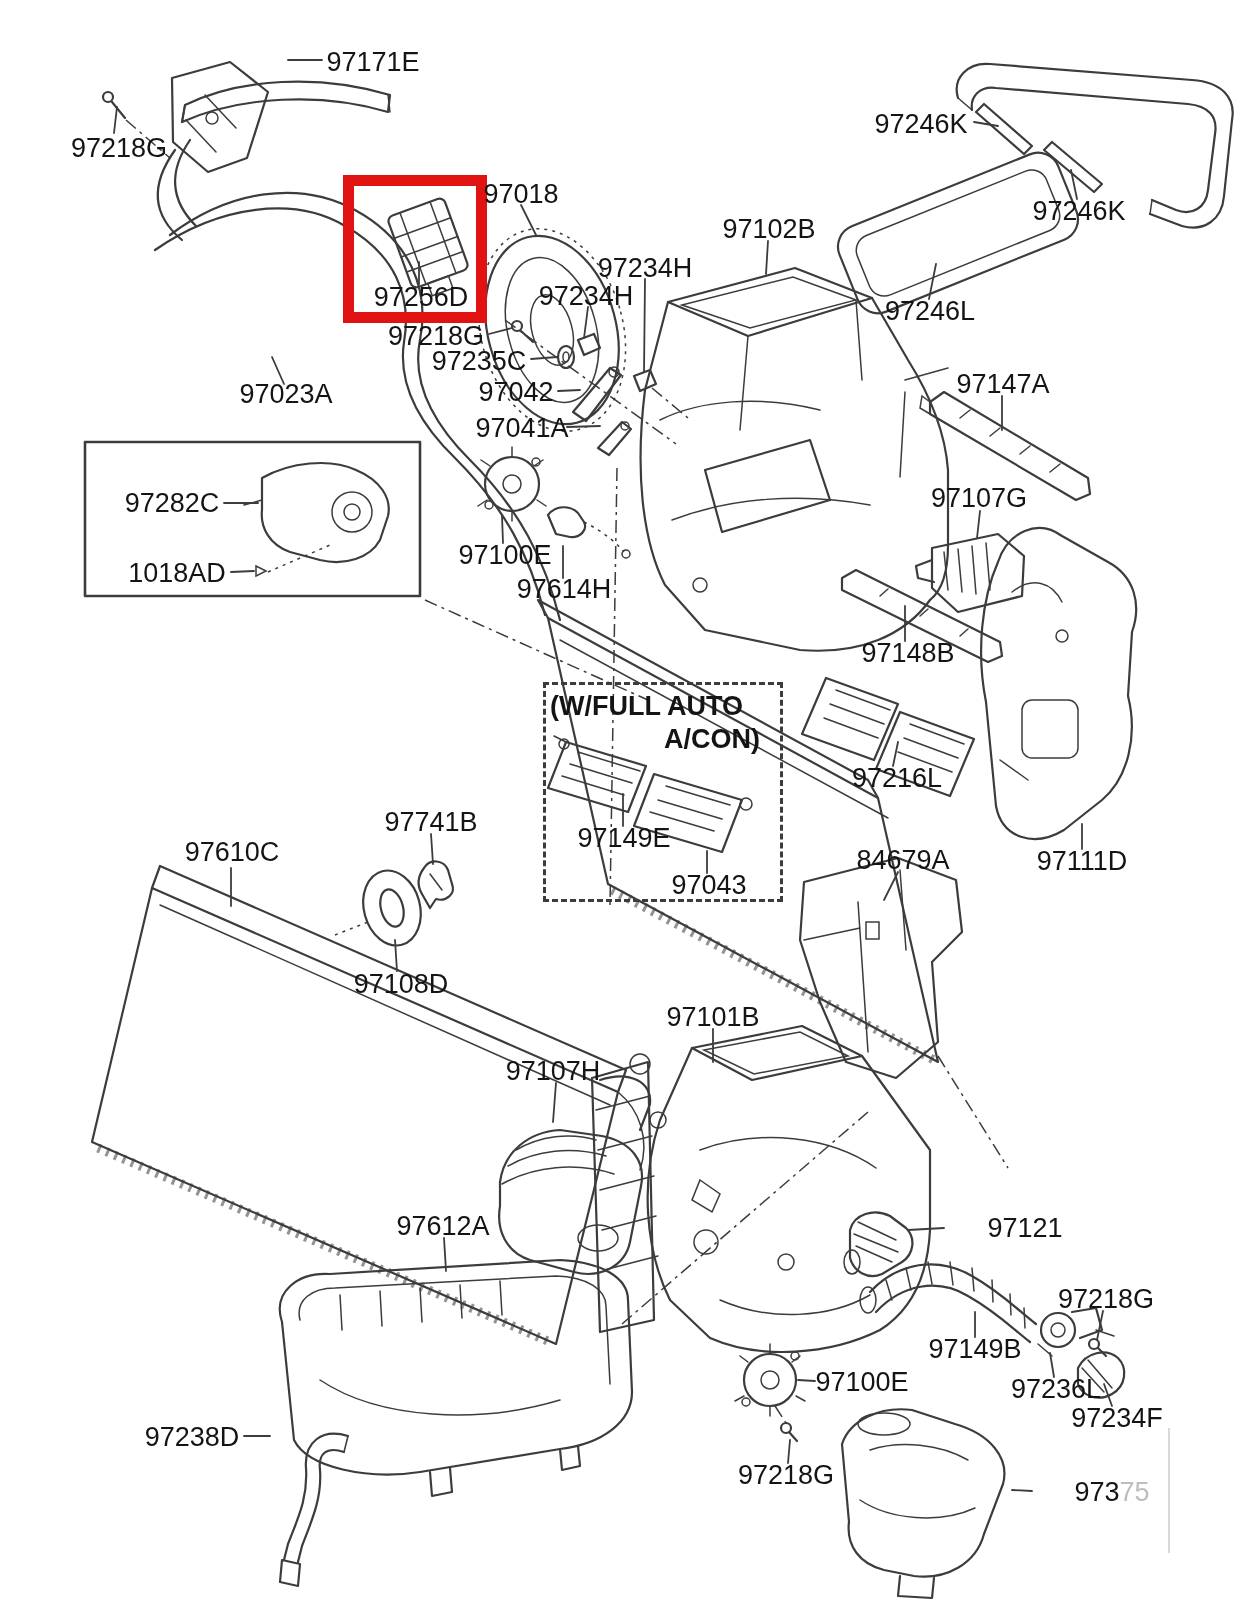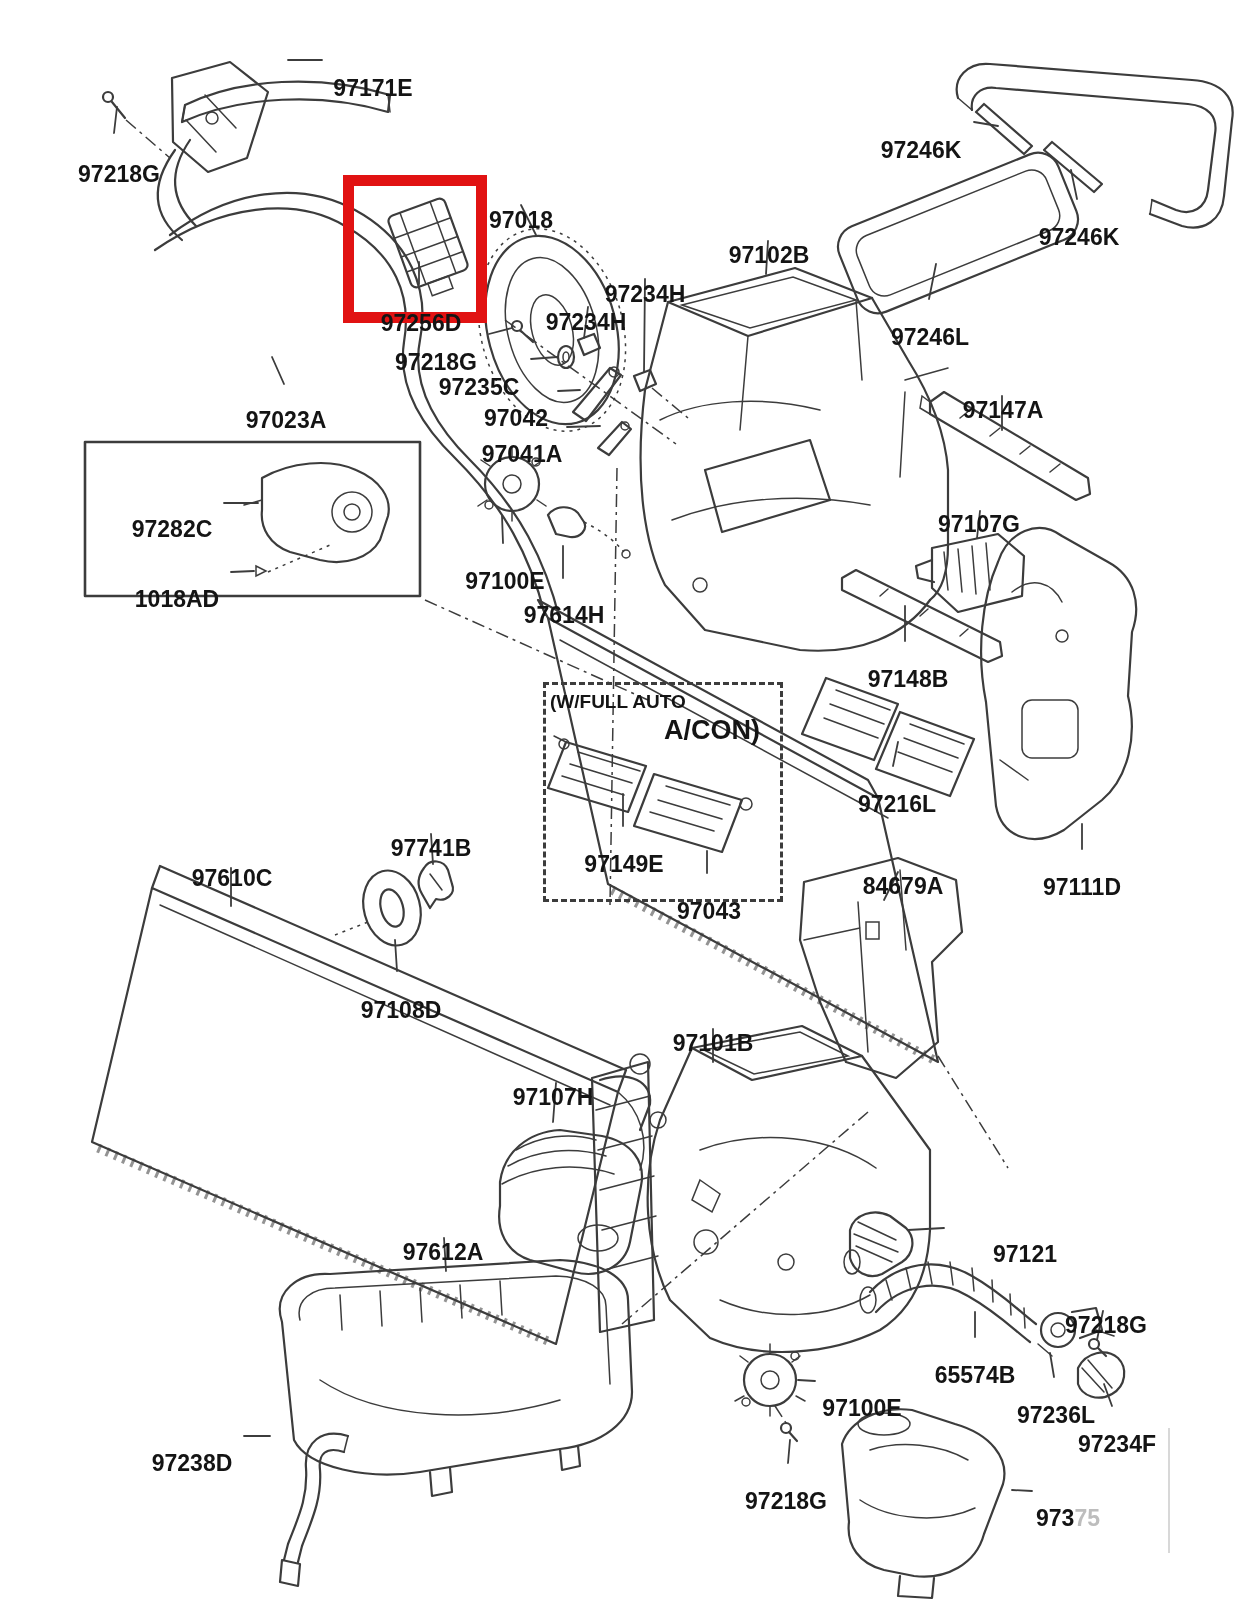--- a/index.html
+++ b/index.html
@@ -11,33 +11,33 @@
   svg.art *{vector-effect:non-scaling-stroke;}
   .ln{fill:none;stroke:var(--line,#3c3c3c);stroke-width:2.2;stroke-linecap:round;stroke-linejoin:round;}
   .thin{fill:none;stroke:var(--line,#3c3c3c);stroke-width:1.5;stroke-linecap:round;}
   .leader{fill:none;stroke:var(--line,#3c3c3c);stroke-width:1.8;stroke-linecap:round;}
   .dashdot{fill:none;stroke:var(--line,#3c3c3c);stroke-width:1.5;stroke-dasharray:13 5 3 5;}
   .dotted{fill:none;stroke:var(--line,#3c3c3c);stroke-width:1.5;stroke-dasharray:3 5;}
   .fins{fill:none;stroke:var(--line,#3c3c3c);stroke-width:9;stroke-dasharray:3 6;opacity:.55;}
   .labels-layer{position:absolute;left:0;top:0;width:100%;height:100%;}
   .part-label{
     position:absolute;transform:translate(-50%,-50%);
-    font-weight:bold;font-size:23px;line-height:1;color:var(--label,#141414);
-    white-space:nowrap;letter-spacing:0;margin-top:26px;
+    font-weight:normal;font-size:27px;line-height:1;color:var(--label,#141414);
+    white-space:nowrap;letter-spacing:0;
   }
   .part-label .faded{color:#bdbdbd;}
   .highlight-box{
     position:absolute;left:343px;top:175px;width:144px;height:148px;
     box-sizing:border-box;border:11px solid var(--hl,#e11212);
   }
   .auto-box{
     position:absolute;left:543px;top:682px;width:240px;height:220px;
     box-sizing:border-box;border:3px dashed var(--line,#3f3f3f);
   }
-  .auto-box .l1{font-weight:bold;font-size:19px;color:var(--label,#141414);margin:6px 0 0 4px;white-space:nowrap;}
+  .auto-box .l1{font-weight:bold;font-size:27px;color:var(--label,#141414);margin:6px 0 0 4px;white-space:nowrap;}
   .auto-box .l2{font-weight:bold;font-size:27px;color:var(--label,#141414);text-align:right;margin:2px 20px 0 0;}
   .artifact{position:absolute;left:1168px;top:1428px;width:2px;height:125px;background:#d8d8d8;}
 </style>
 </head>
 <body>
 
 <div class="stage">
 
   <svg class="art" width="1251" height="1600" viewBox="0 0 1251 1600">
 
@@ -387,22 +387,22 @@
       <div class="part-label" style="left: 709px; top: 885px;"><span>97043</span></div>
       <div class="part-label" style="left: 232px; top: 852px;"><span>97610C</span></div>
       <div class="part-label" style="left: 431px; top: 822px;"><span>97741B</span></div>
       <div class="part-label" style="left: 401px; top: 984px;"><span>97108D</span></div>
       <div class="part-label" style="left: 713px; top: 1017px;"><span>97101B</span></div>
       <div class="part-label" style="left: 553px; top: 1071px;"><span>97107H</span></div>
       <div class="part-label" style="left: 443px; top: 1226px;"><span>97612A</span></div>
       <div class="part-label" style="left: 192px; top: 1437px;"><span>97238D</span></div>
       <div class="part-label" style="left: 1025px; top: 1228px;"><span>97121</span></div>
       <div class="part-label" style="left: 1106px; top: 1299px;"><span>97218G</span></div>
-      <div class="part-label" style="left: 975px; top: 1349px;"><span>65574B</span></div>
+      <div class="part-label" style="left: 975px; top: 1349px;"><span>97149B</span></div>
       <div class="part-label" style="left: 1056px; top: 1389px;"><span>97236L</span></div>
       <div class="part-label" style="left: 1117px; top: 1418px;"><span>97234F</span></div>
       <div class="part-label" style="left: 862px; top: 1382px;"><span>97100E</span></div>
       <div class="part-label" style="left: 786px; top: 1475px;"><span>97218G</span></div>
-      <div class="part-label" style="left: 1068px; top: 1492px;"><span>973</span><span class="faded">75</span></div>
+      <div class="part-label" style="left: 1112px; top: 1492px;"><span>973</span><span class="faded">75</span></div>
     </div>
 
   <div class="artifact"></div>
 </div>
 
 </body></html>

